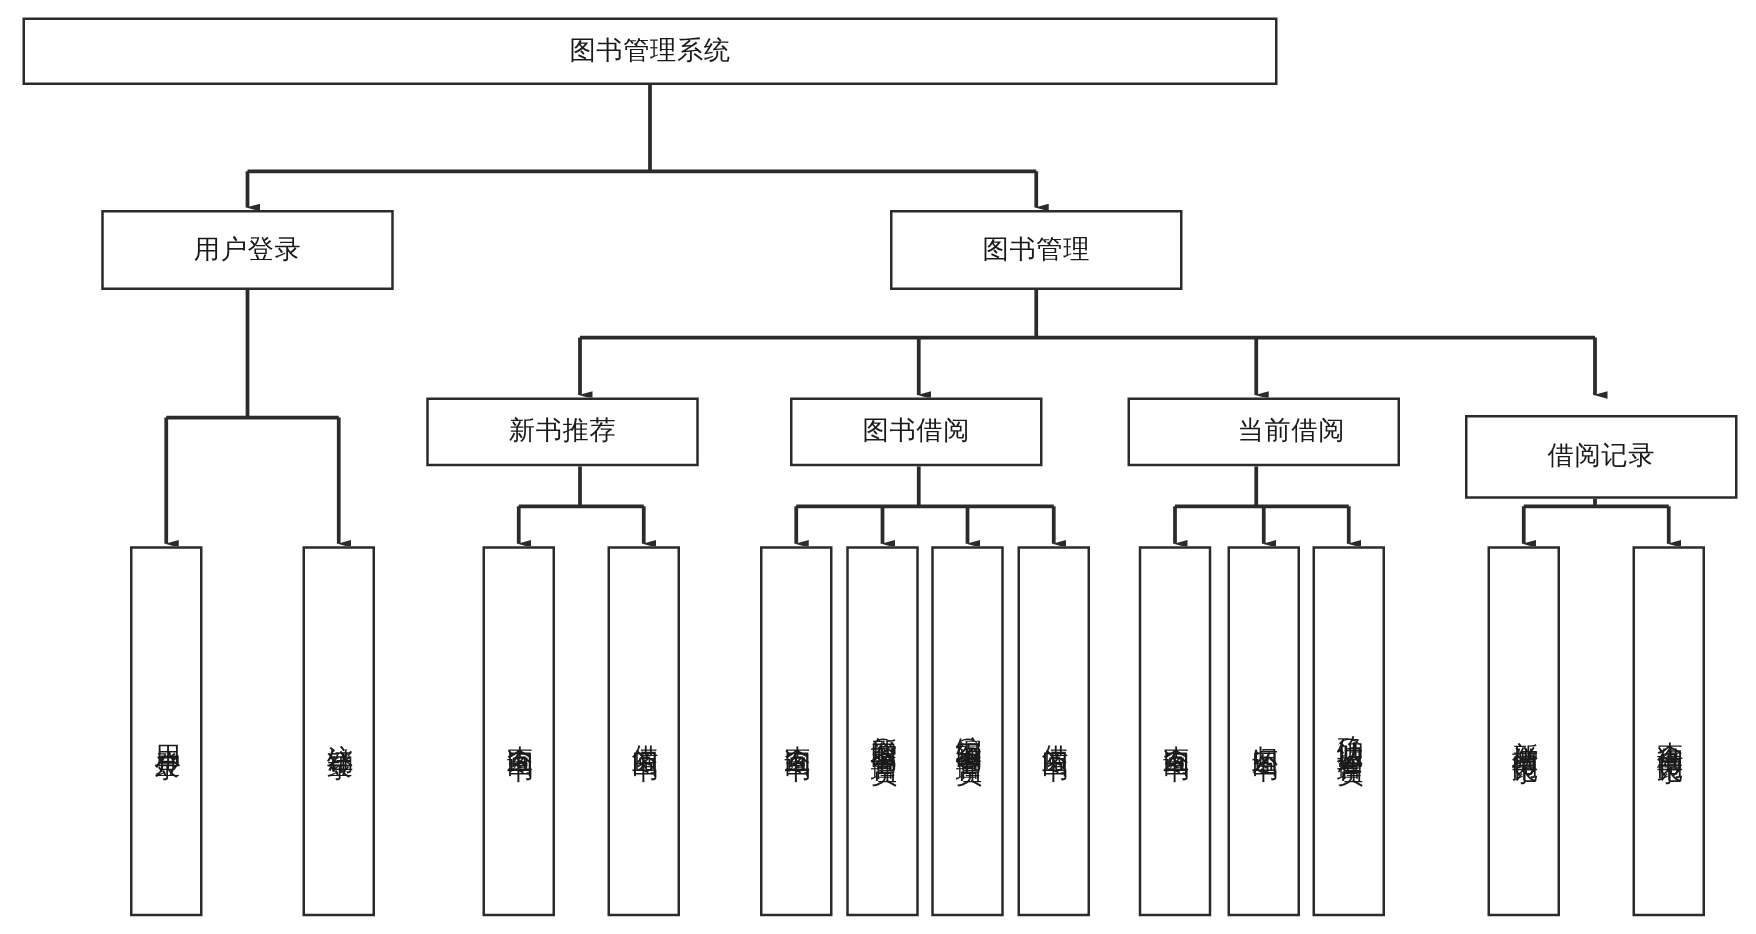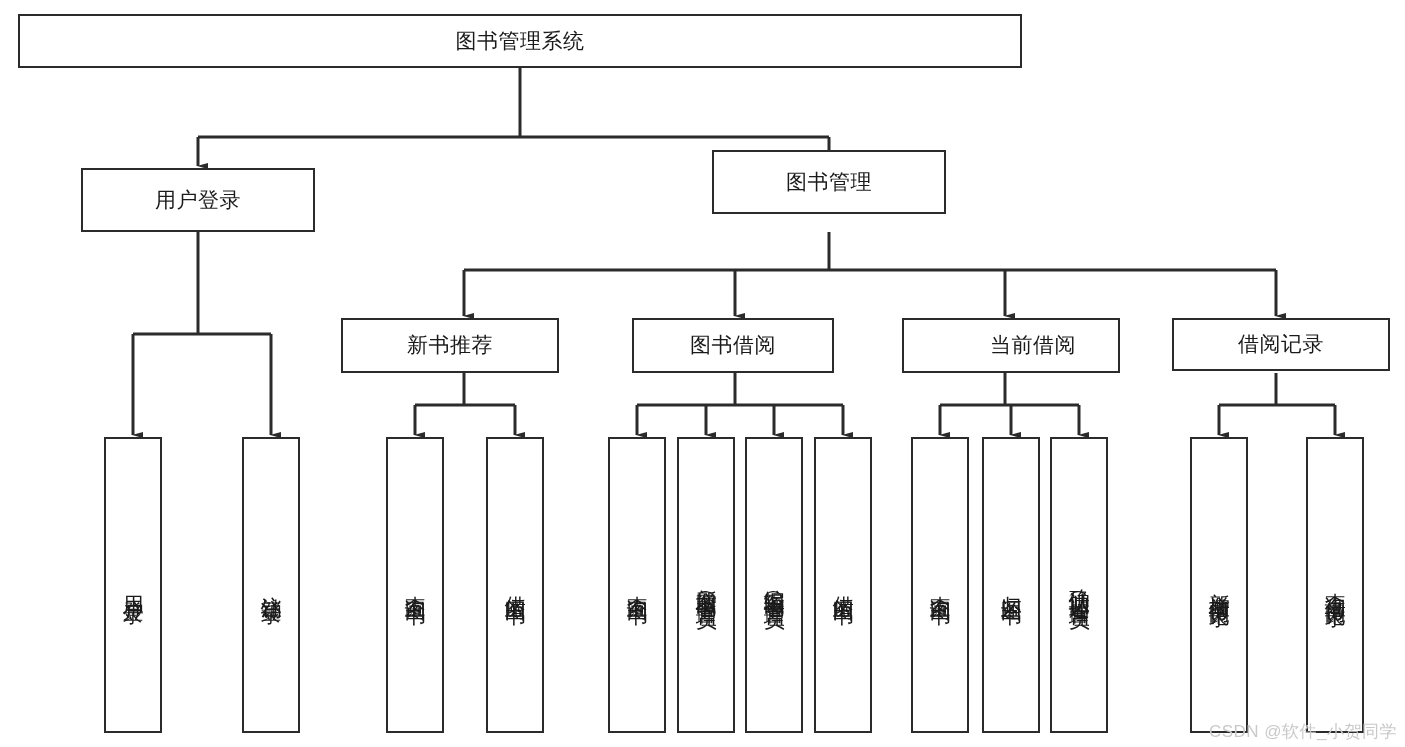--- a/index.html
+++ b/index.html
@@ -122,33 +122,33 @@
       </g>
   </svg>
 
   <div id="nodes-layer">
       <div class="node horiz" style="left: 18px; top: 14px; width: 1004px; height: 54px;">
         <span class="node-label">图书管理系统</span>
       </div>
       <div class="node horiz" style="left: 81px; top: 168px; width: 234px; height: 64px;">
         <span class="node-label">用户登录</span>
       </div>
-      <div class="node horiz" style="left: 712px; top: 150px; width: 234px; height: 64px;">
+      <div class="node horiz" style="left: 712px; top: 168px; width: 234px; height: 64px;">
         <span class="node-label">图书管理</span>
       </div>
       <div class="node horiz" style="left: 341px; top: 318px; width: 218px; height: 55px;">
         <span class="node-label">新书推荐</span>
       </div>
       <div class="node horiz" style="left: 632px; top: 318px; width: 202px; height: 55px;">
         <span class="node-label">图书借阅</span>
       </div>
       <div class="node horiz" style="left: 902px; top: 318px; width: 218px; height: 55px; padding-left: 44px;">
         <span class="node-label">当前借阅</span>
       </div>
-      <div class="node horiz" style="left: 1172px; top: 318px; width: 218px; height: 53px;">
+      <div class="node horiz" style="left: 1172px; top: 332px; width: 218px; height: 67px;">
         <span class="node-label">借阅记录</span>
       </div>
       <div class="node vert" style="left: 104px; top: 437px; width: 58px; height: 296px;">
         <span class="node-label">用户登录</span>
       </div>
       <div class="node vert" style="left: 242px; top: 437px; width: 58px; height: 296px;">
         <span class="node-label">注销登录</span>
       </div>
       <div class="node vert" style="left: 386px; top: 437px; width: 58px; height: 296px;">
         <span class="node-label">查询图书</span>
@@ -178,14 +178,13 @@
         <span class="node-label">确认归还（管理员）</span>
       </div>
       <div class="node vert" style="left: 1190px; top: 437px; width: 58px; height: 296px;">
         <span class="node-label">新增借阅记录</span>
       </div>
       <div class="node vert" style="left: 1306px; top: 437px; width: 58px; height: 296px;">
         <span class="node-label">查询借阅记录</span>
       </div>
     </div>
 
-  <div id="watermark">CSDN @软件_小贺同学</div>
 </div>
 
 </body></html>

